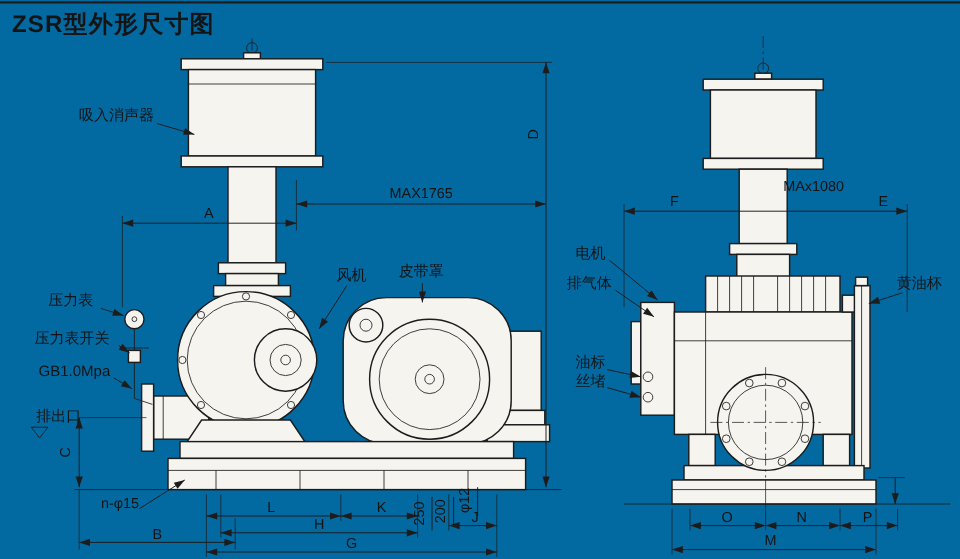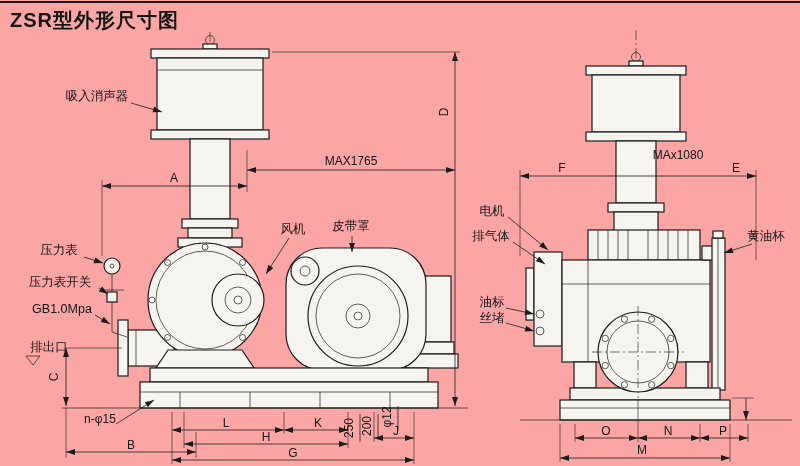--- a/index.html
+++ b/index.html
@@ -1,16 +1,16 @@
 <!DOCTYPE html>
 <html><head>
 <meta charset="utf-8">
 <style>
   html,body{margin:0;padding:0;background:#cfcdc8;}
-  .page{position:relative;width:800px;height:466px;background:#fca5a5;overflow:hidden;
+  .page{position:relative;width:800px;height:466px;background:#0369a1;overflow:hidden;
         font-family:"Liberation Sans",sans-serif;}
   svg{display:block}
   svg text{font-family:"Liberation Sans",sans-serif;font-size:12.5px;fill:#141414;}
   .ttl{font-size:20px;font-weight:bold;letter-spacing:1px;}
   .dimtxt{font-size:12px;}
   .o{fill:#f6f4ef;stroke:#1c1c1c;stroke-width:1.2;}
   .t{fill:none;stroke:#1c1c1c;stroke-width:0.7;}
   .d{fill:none;stroke:#1c1c1c;stroke-width:0.8;}
   .e{fill:none;stroke:#1c1c1c;stroke-width:0.6;}
   .cl{fill:none;stroke:#1c1c1c;stroke-width:0.6;stroke-dasharray:10 3 2 3;}

